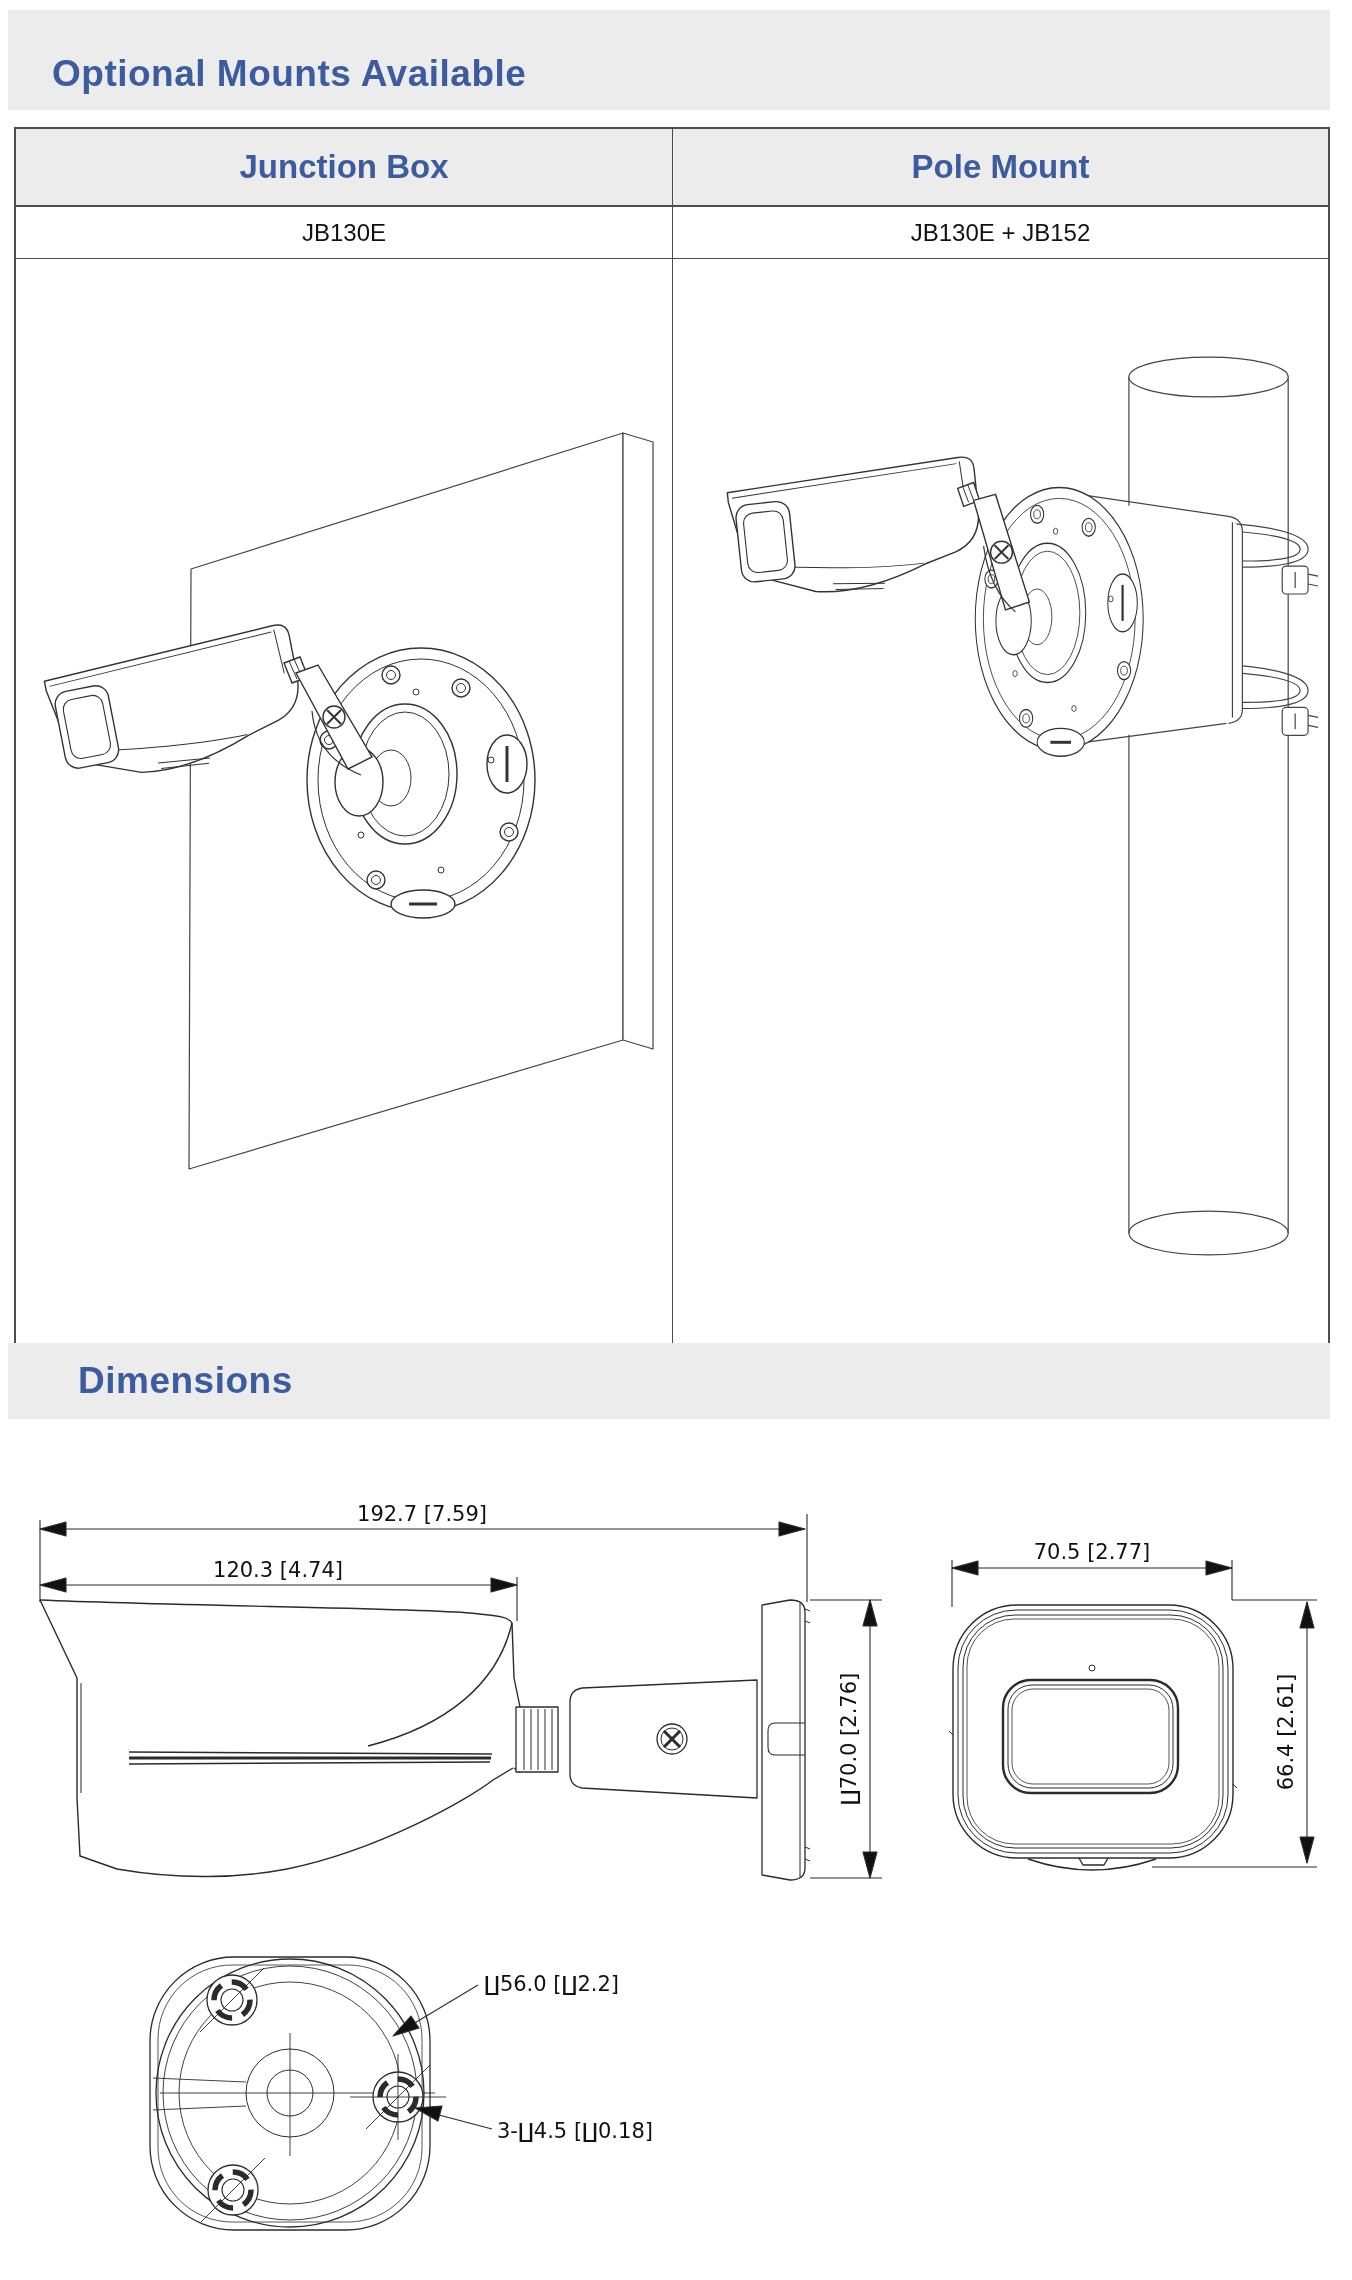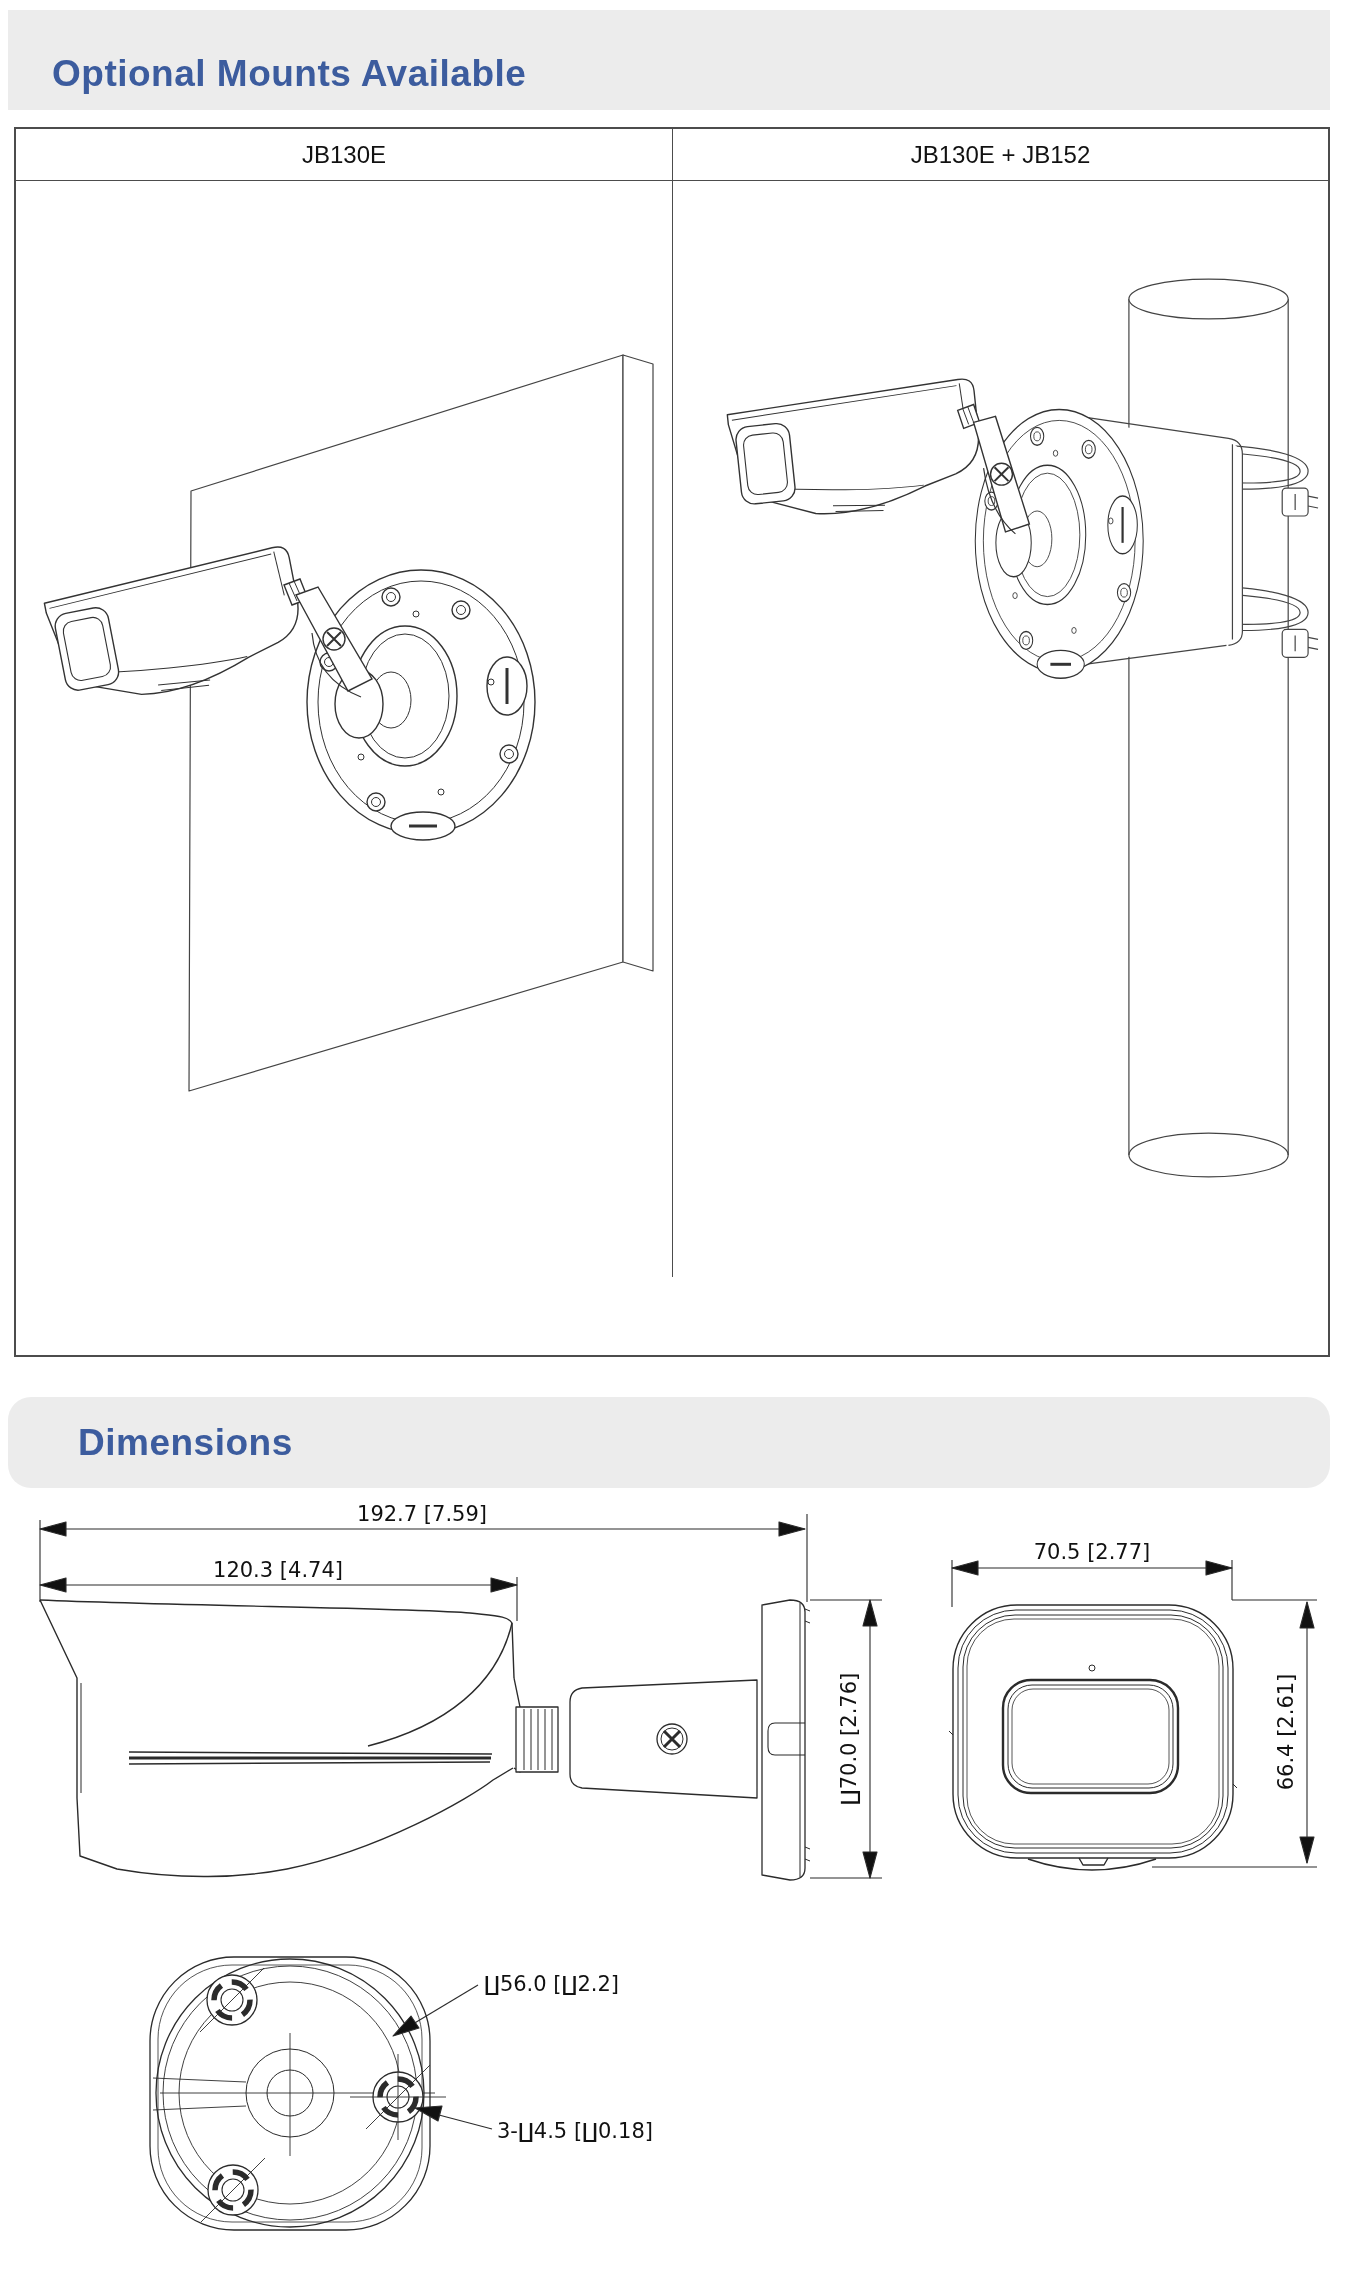--- a/index.html
+++ b/index.html
@@ -5,21 +5,21 @@
   :root{
     --accent:#3c5c9e;
     --band:#ececec;
     --tborder:#4c4c4c;
     --line:#2e2e2e;
   }
   html,body{margin:0;padding:0;background:#fff;}
   body{width:1352px;height:2280px;position:relative;font-family:"Liberation Sans",sans-serif;overflow:hidden;}
   .band{position:absolute;left:8px;width:1322px;background:var(--band);display:flex;align-items:center;}
   .band1{top:10px;height:100px;}
-  .band2{top:1397px;height:91px;border-radius:23px;}
+  .band2{top:1343px;height:76px;}
   .band-title{color:var(--accent);font-weight:bold;font-size:37px;letter-spacing:.5px;}
   .band1 .band-title{padding-left:44px;margin-top:27px;}
   .band2 .band-title{padding-left:70px;}
   .mtable{position:absolute;left:14px;top:127px;width:1316px;height:1230px;border:2px solid var(--tborder);box-sizing:border-box;background:#fff;}
   .trow{display:flex;width:100%;box-sizing:border-box;}
   .trow-head{height:78px;background:var(--band);border-bottom:2px solid var(--tborder);}
   .trow-model{height:52px;border-bottom:1px solid var(--tborder);text-align:center;}
   .trow-draw{height:1096px;}
   .tcell{flex:1 1 50%;display:flex;align-items:center;justify-content:center;box-sizing:border-box;position:relative;}
   .tcell + .tcell{border-left:1px solid var(--tborder);}
@@ -75,20 +75,28 @@
       </g>
     </g>
   </defs>
 </svg>
 
 <div class="band band1">
   <div class="band-title">Optional Mounts Available</div>
 </div>
 
 <div class="mtable">
+  <div class="trow trow-head">
+    <div class="tcell">
+      <span class="head-label">Junction Box</span>
+    </div>
+    <div class="tcell">
+      <span class="head-label">Pole Mount</span>
+    </div>
+  </div>
   <div class="trow trow-model">
     <div class="tcell">
       <span class="model-label">JB130E</span>
     </div>
     <div class="tcell">
       <span class="model-label">JB130E + JB152</span>
     </div>
   </div>
   <div class="trow trow-draw">
 

